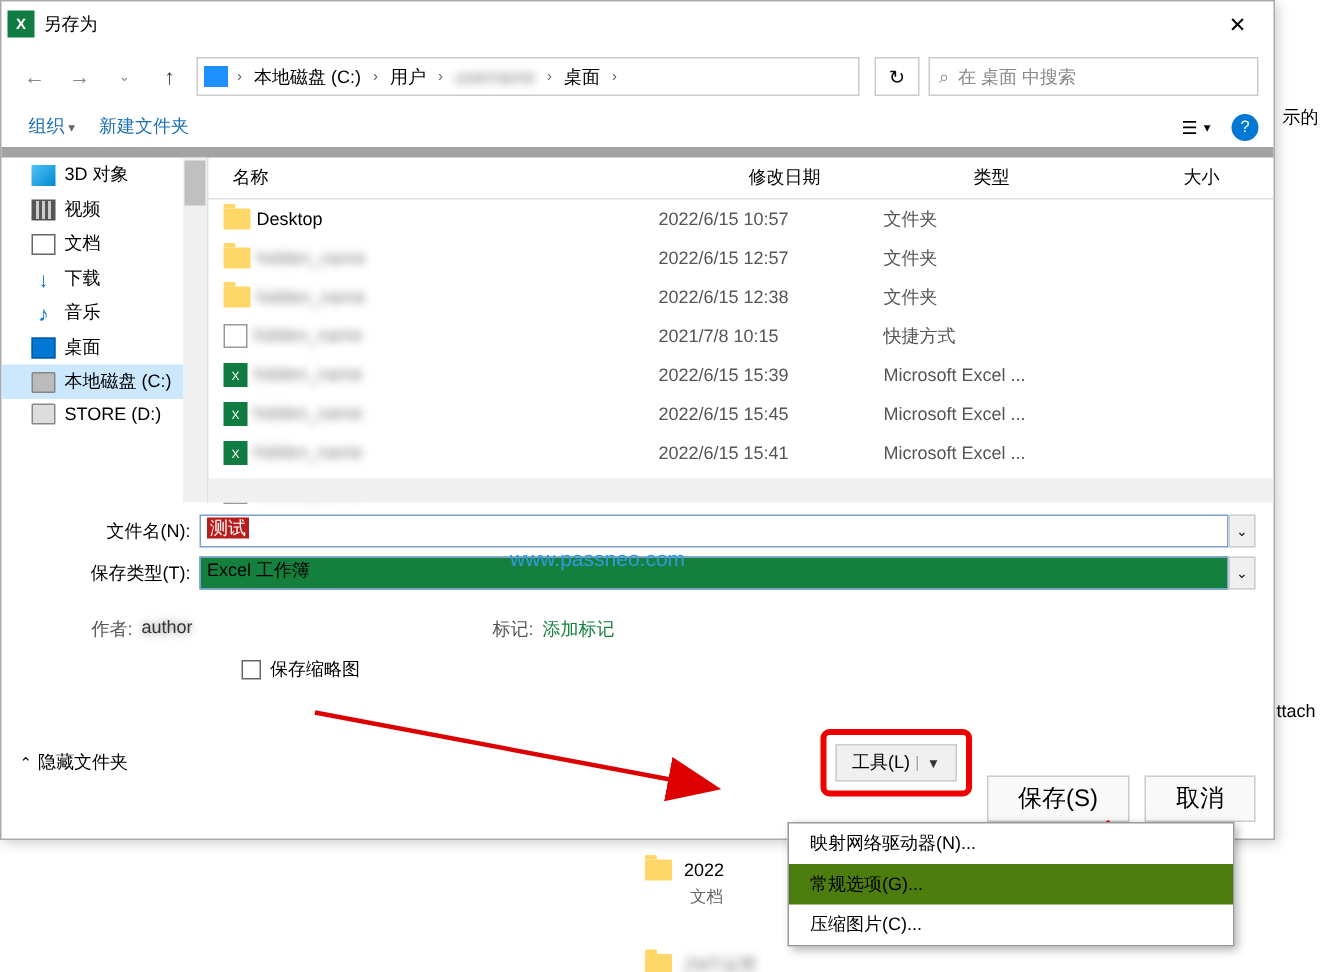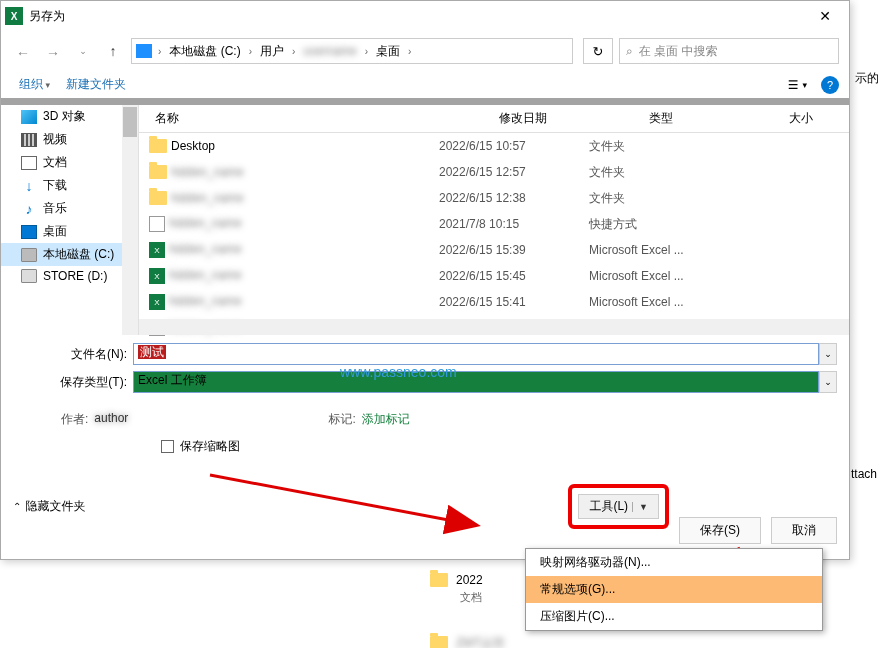--- a/index.html
+++ b/index.html
@@ -84,25 +84,25 @@
   .checkbox { width: 13px; height: 13px; border: 1px solid #666; }
   
   .bottom-bar { display: flex; align-items: center; padding: 8px 12px; font-size: 12px; }
   .expand-icon { font-size: 10px; margin-right: 4px; }
   .bb-spacer { flex: 1; }
   
   .tools-highlight { border: 4px solid #e00; padding: 6px; border-radius: 6px; display: inline-block; }
   .tools-btn { border: 1px solid #ccc; background: #f0f0f0; padding: 3px 10px; font-size: 12px; display: inline-flex; align-items:center; gap:4px; }
   .tools-btn .arr { color:#333; font-size:9px; border-left:1px solid #aaa; padding-left:6px; }
   
-  .std-btn { border: 1px solid #ccc; background: #f9f9f9; padding: 4px 20px; font-size: 12px; margin-left: 10px; margin-top: 48px; }
+  .std-btn { border: 1px solid #ccc; background: #f9f9f9; padding: 4px 20px; font-size: 16px; margin-left: 10px; margin-top: 48px; }
   
   .dropdown-menu { position: absolute; left: 525px; top: 548px; width: 298px; background: #fff; border: 1px solid #999; box-shadow: 2px 2px 6px rgba(0,0,0,0.3); z-index: 100; font-size: 12px; }
   .dd-item { padding: 5px 14px; }
-  .dd-item.hl { background: #fdba74; }
+  .dd-item.hl { background: #4d7c0f; }
   
   .bg-content { position: absolute; left: 430px; top: 560px; font-size: 12px; z-index: 1; }
   .bg-row { display:flex; align-items:center; gap:8px; height: 40px; }
   .bg-sub { color: #666; font-size: 11px; margin-left: 30px; margin-top:-10px; }
   
   .right-strip { position: absolute; right: 0; top: 0; width: 36px; height: 648px; font-size: 12px; padding-top: 70px; }
   .right-txt { margin-bottom: 380px; padding-left:4px; }
   
   
   .arrow1 { position: absolute; pointer-events:none; z-index: 60; }

